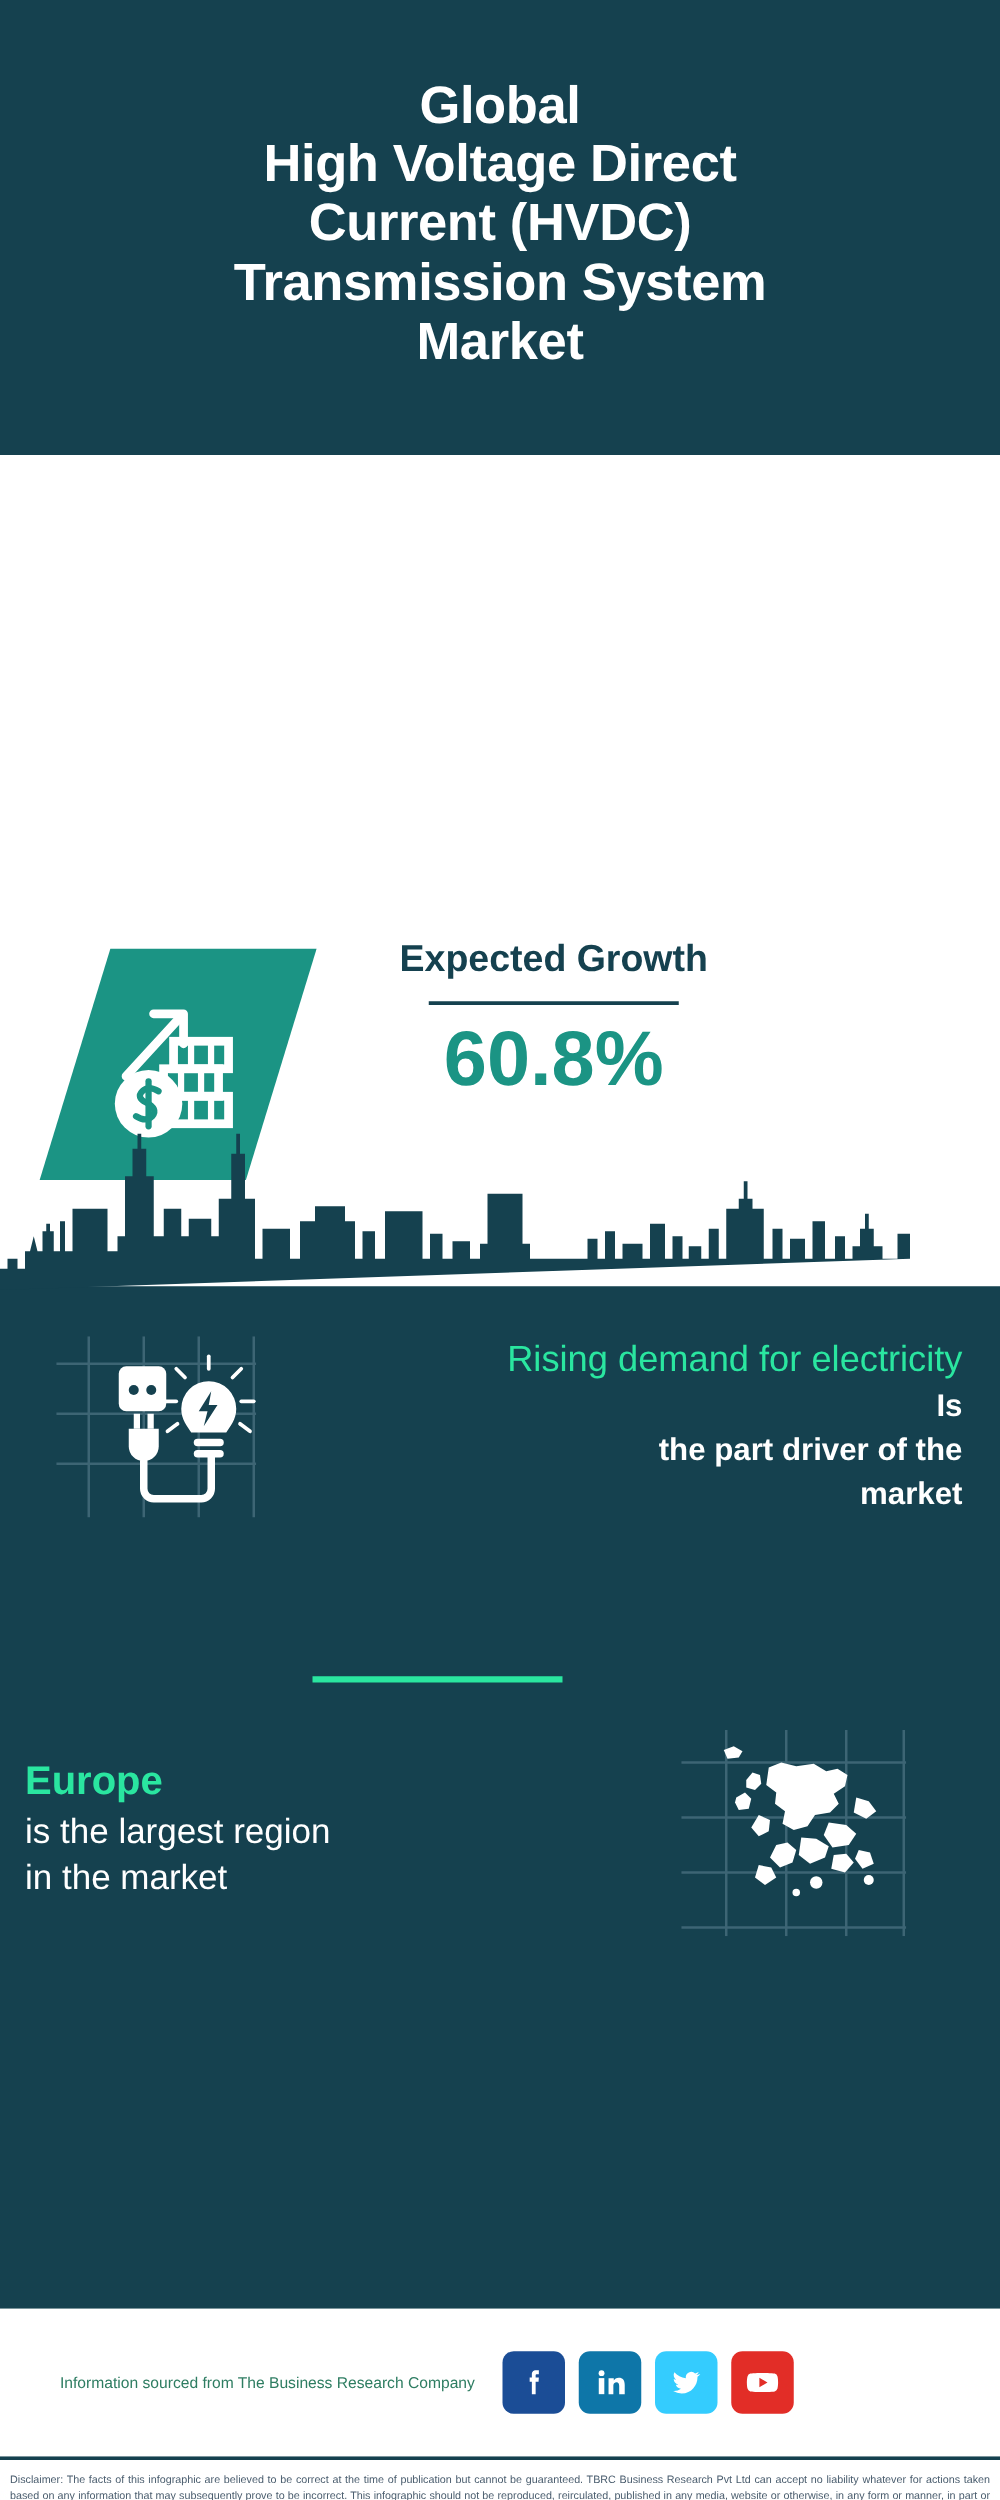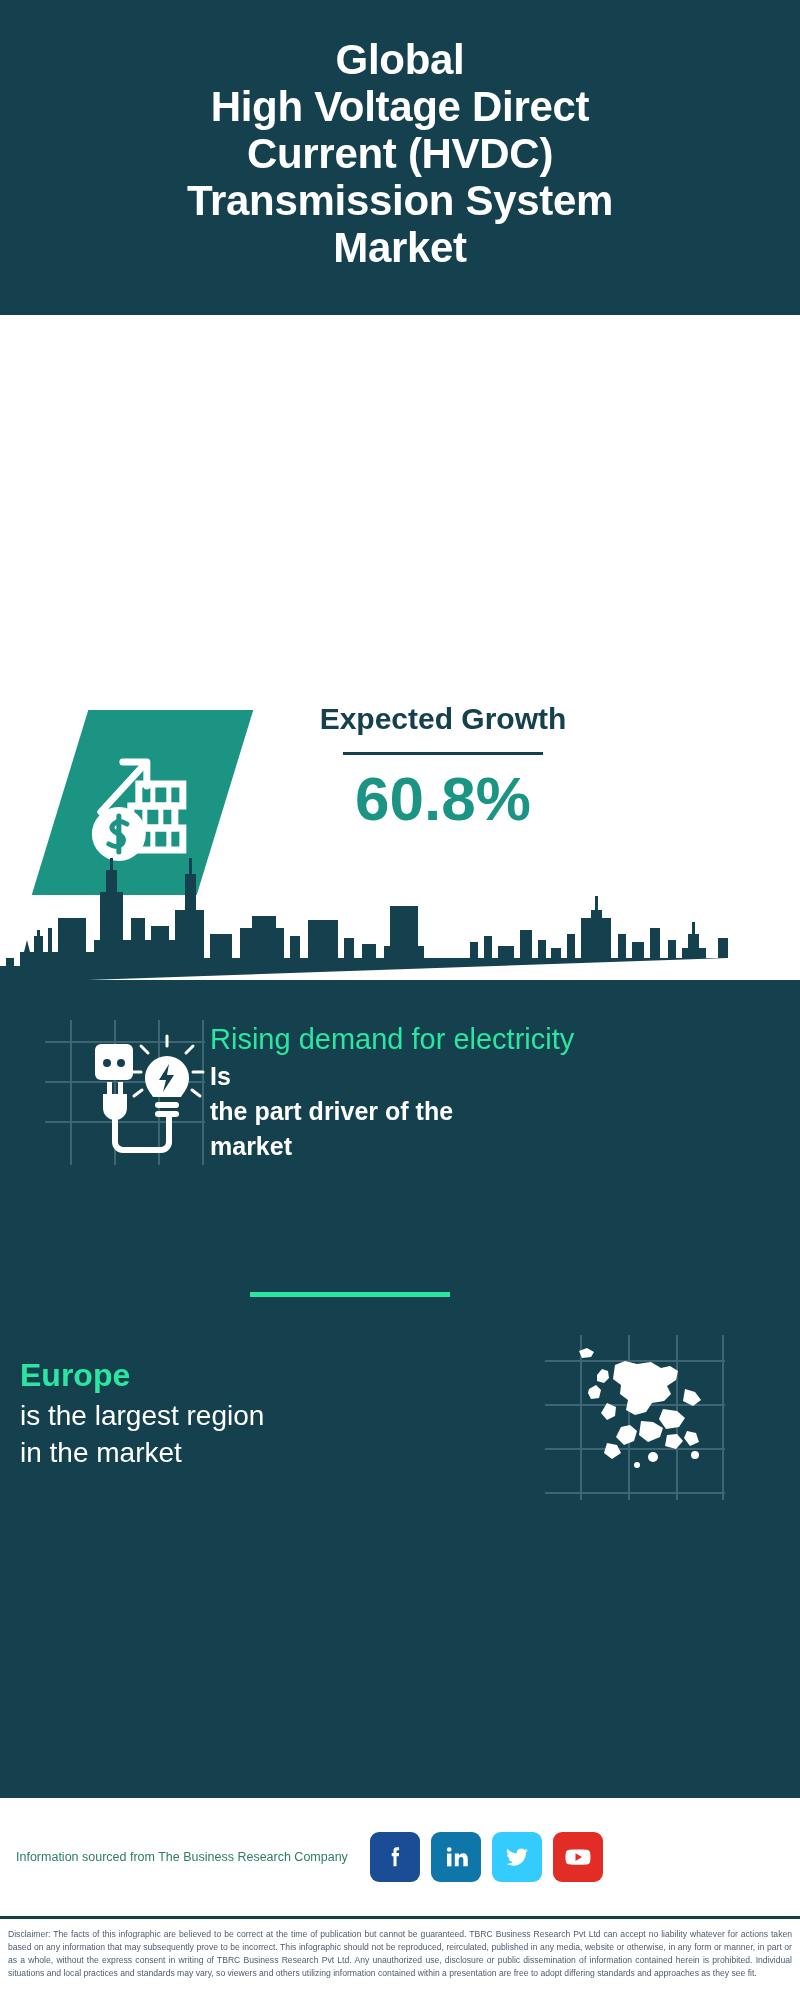--- a/index.html
+++ b/index.html
@@ -9,21 +9,21 @@
     background:#ffffff;
     width:800px; height:2000px;
     overflow:hidden;
     position:relative;
   }
 
   
   .header {
     background:#15414f;
     width:800px;
-    height:315px;
+    height:364px;
     display:flex;
     align-items:center;
     justify-content:center;
     padding:6px 40px 14px;
   }
   .header h1 {
     color:#ffffff;
     font-size:42px;
     font-weight:bold;
     line-height:1.12;
@@ -97,21 +97,21 @@
   .grid-box { position:absolute; }
   .grid-box svg { display:block; }
 
   
   #driver-icon { left:45px; top:40px; width:160px; height:145px; }
   #driver-text {
     position:absolute;
     left:210px;
     top:40px;
     width:560px;
-    text-align:left;
+    text-align:right;
   }
   .hl-green {
     color:#2ae6a0;
     font-size:29px;
     line-height:1.33;
     font-weight:normal;
   }
   .wht-bold {
     color:#ffffff;
     font-size:25px;
@@ -151,21 +151,21 @@
   #region-map { left:545px; top:355px; width:180px; height:165px; }
 
   
   .footer {
     position:relative;
     width:800px;
     height:118px;
     background:#ffffff;
     display:flex;
     align-items:center;
-    padding-left:16px;
+    padding-left:48px;
   }
   .footer-text { color:#2e7d62; font-size:12.5px; line-height:1.6; }
   .socials { display:flex; gap:11px; margin-left:22px; }
   .social {
     width:50px; height:50px;
     border-radius:9px;
     display:flex; align-items:center; justify-content:center;
   }
 
   

